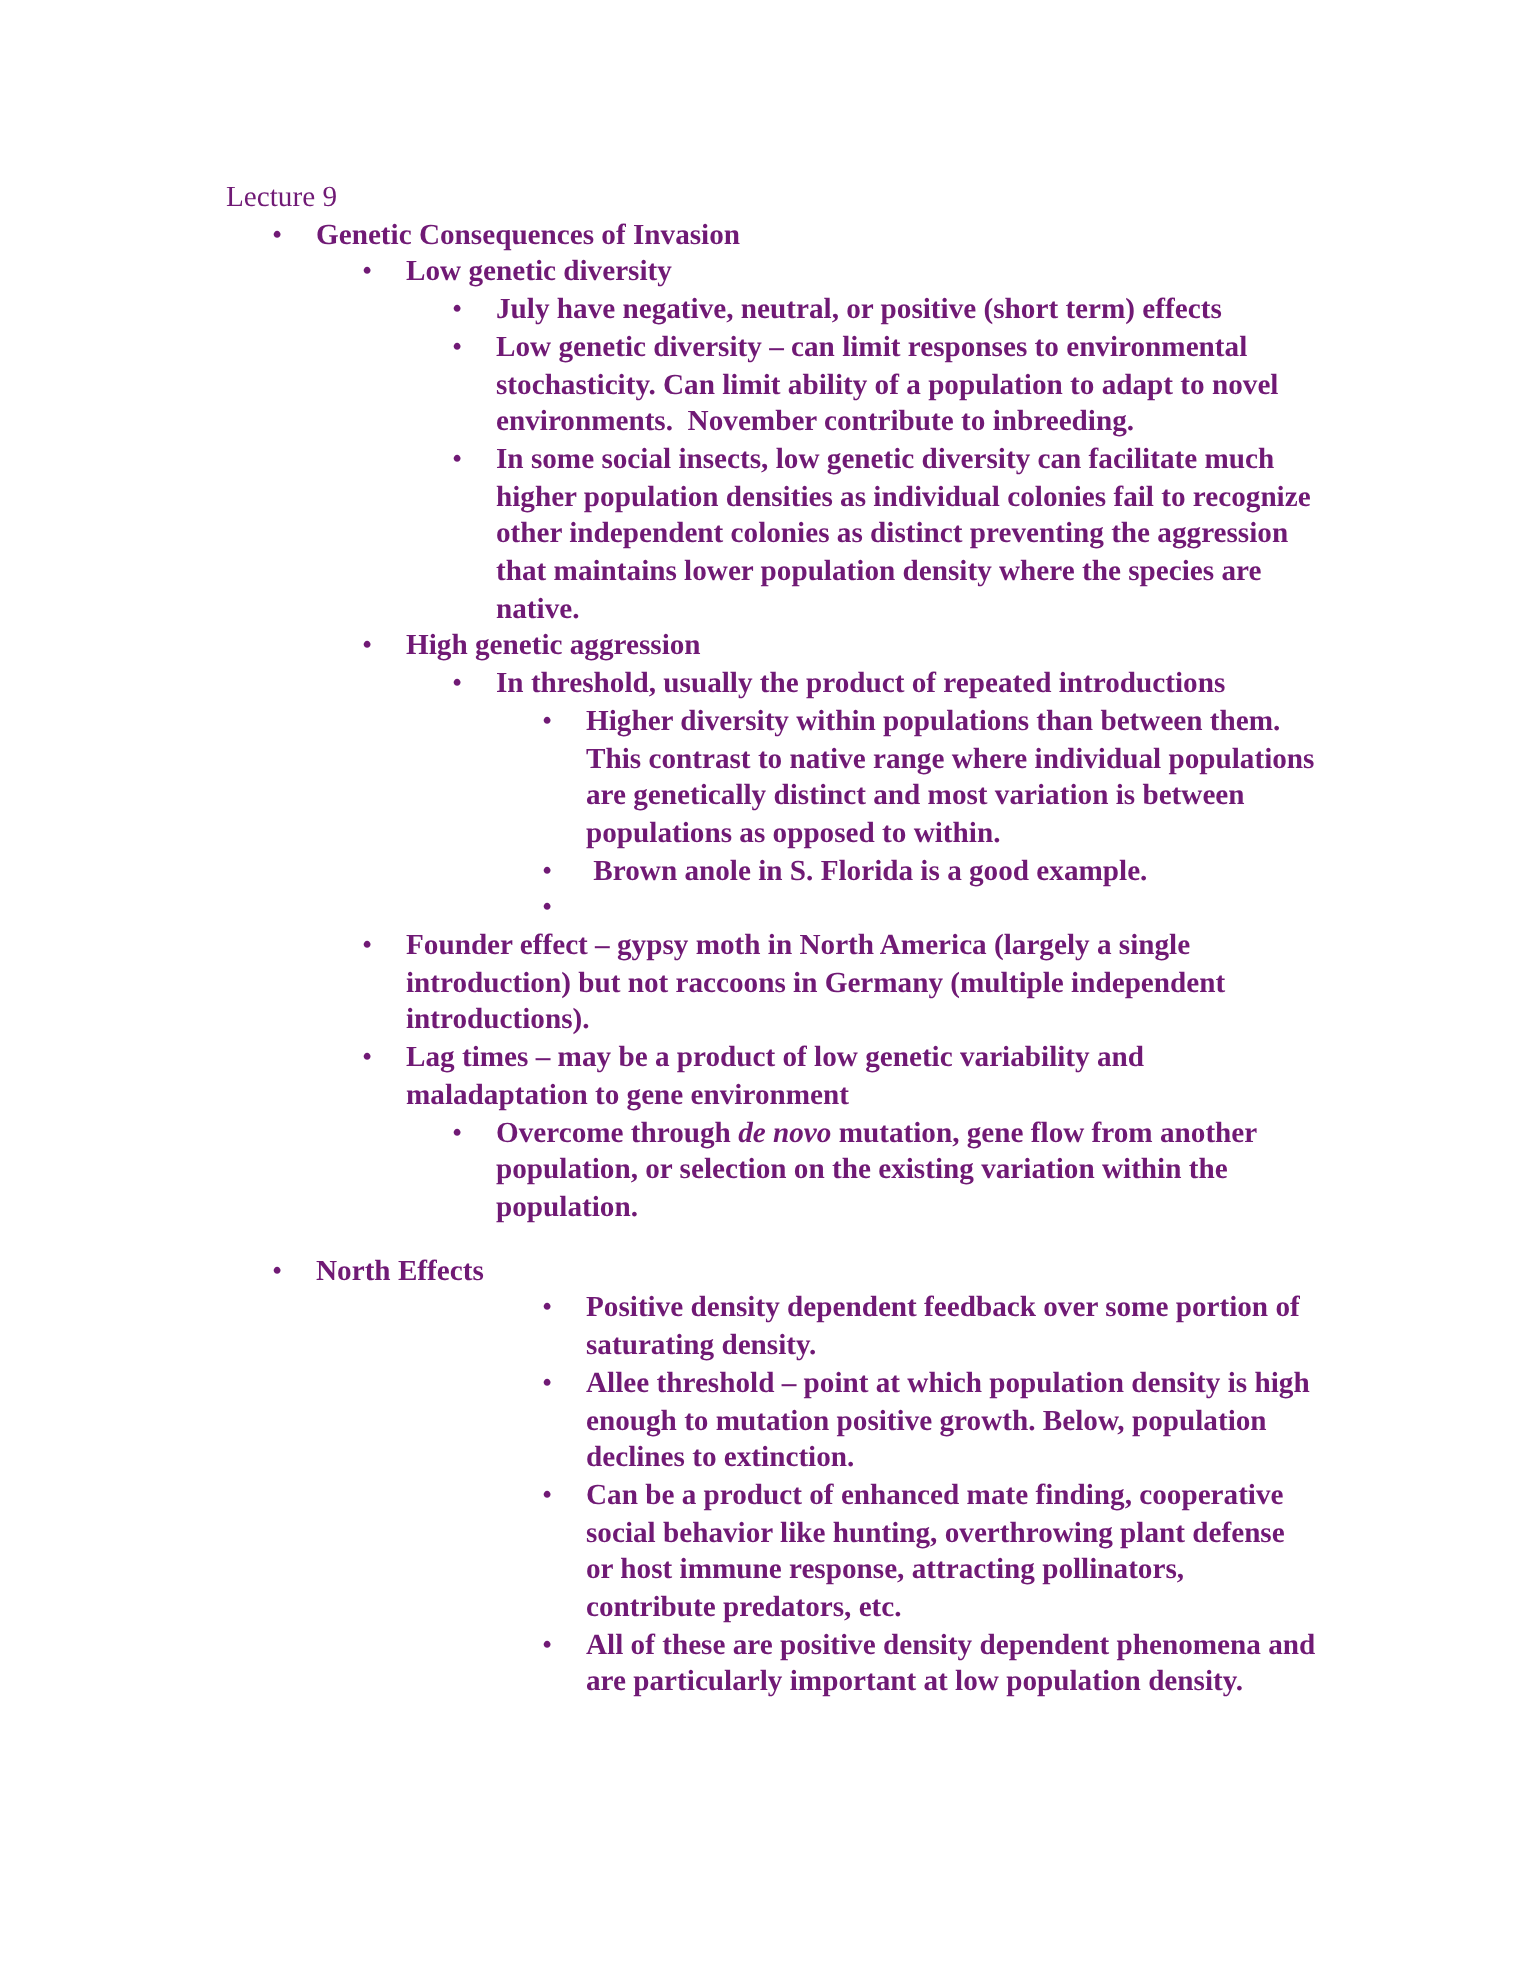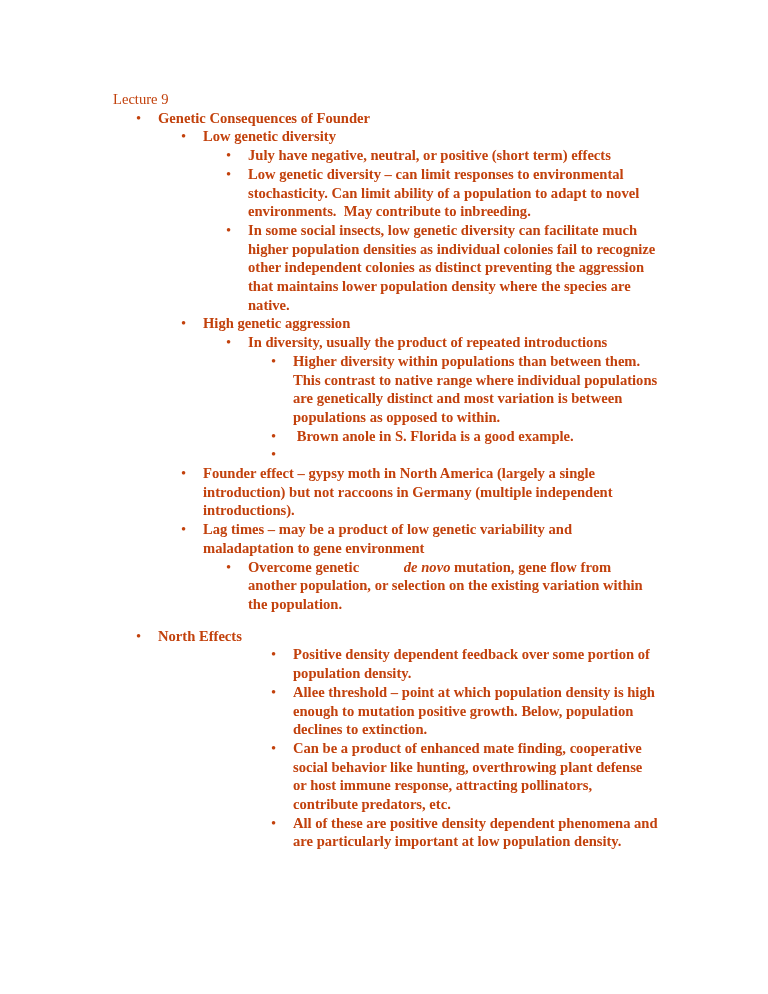--- a/index.html
+++ b/index.html
@@ -7,21 +7,21 @@
     padding: 0;
     background: #ffffff;
   }
   .page {
     position: relative;
     width: 768px;
     height: 994px;
     background: #ffffff;
     overflow: hidden;
     font-family: "Liberation Serif", "DejaVu Serif", serif;
-    color: #c2410c;
+    color: #701a75;
   }
   .content {
     position: absolute;
     left: 113px;
     top: 90px;
     width: 546px;
     font-size: 14.6px;
     line-height: 18.7px;
   }
   .doc-title {
@@ -40,56 +40,56 @@
     flex: 1;
     white-space: pre-wrap;
     font-weight: bold;
   }
   .level-1 { margin-left: 23px; }
   .level-2 { margin-left: 68px; }
   .level-3 { margin-left: 113px; }
   .level-4 { margin-left: 158px; }
   .bold .text { font-weight: bold; }
   .spacer { margin-top: 13px; }
-  .text em { font-style: italic; margin-left: 41px; }
+  .text em { font-style: italic; }
 </style>
 </head>
 <body>
 
 <div class="page">
   <div class="content">
     <p class="doc-title">Lecture 9</p>
     <div>
         <div class="row level-1 bold">
           <span class="bullet">•</span>
-          <span class="text">Genetic Consequences of Founder</span>
+          <span class="text">Genetic Consequences of Invasion</span>
         </div>
         <div class="row level-2">
           <span class="bullet">•</span>
           <span class="text">Low genetic diversity</span>
         </div>
         <div class="row level-3">
           <span class="bullet">•</span>
           <span class="text">July have negative, neutral, or positive (short term) effects</span>
         </div>
         <div class="row level-3">
           <span class="bullet">•</span>
-          <span class="text">Low genetic diversity – can limit responses to environmental stochasticity. Can limit ability of a population to adapt to novel environments.  May contribute to inbreeding.</span>
+          <span class="text">Low genetic diversity – can limit responses to environmental stochasticity. Can limit ability of a population to adapt to novel environments.  November contribute to inbreeding.</span>
         </div>
         <div class="row level-3">
           <span class="bullet">•</span>
           <span class="text">In some social insects, low genetic diversity can facilitate much higher population densities as individual colonies fail to recognize other independent colonies as distinct preventing the aggression that maintains lower population density where the species are native.</span>
         </div>
         <div class="row level-2">
           <span class="bullet">•</span>
           <span class="text">High genetic aggression</span>
         </div>
         <div class="row level-3">
           <span class="bullet">•</span>
-          <span class="text">In diversity, usually the product of repeated introductions</span>
+          <span class="text">In threshold, usually the product of repeated introductions</span>
         </div>
         <div class="row level-4">
           <span class="bullet">•</span>
           <span class="text">Higher diversity within populations than between them. This contrast to native range where individual populations are genetically distinct and most variation is between populations as opposed to within.</span>
         </div>
         <div class="row level-4">
           <span class="bullet">•</span>
           <span class="text"> Brown anole in S. Florida is a good example.</span>
         </div>
         <div class="row level-4">
@@ -99,29 +99,29 @@
         <div class="row level-2">
           <span class="bullet">•</span>
           <span class="text">Founder effect – gypsy moth in North America (largely a single introduction) but not raccoons in Germany (multiple independent introductions).</span>
         </div>
         <div class="row level-2">
           <span class="bullet">•</span>
           <span class="text">Lag times – may be a product of low genetic variability and maladaptation to gene environment</span>
         </div>
         <div class="row level-3">
           <span class="bullet">•</span>
-          <span class="text"><span>Overcome genetic </span><em>de novo</em><span> mutation, gene flow from another population, or selection on the existing variation within the population.</span></span>
+          <span class="text"><span>Overcome through </span><em>de novo</em><span> mutation, gene flow from another population, or selection on the existing variation within the population.</span></span>
         </div>
         <div class="row level-1 bold spacer">
           <span class="bullet">•</span>
           <span class="text">North Effects</span>
         </div>
         <div class="row level-4">
           <span class="bullet">•</span>
-          <span class="text">Positive density dependent feedback over some portion of population density.</span>
+          <span class="text">Positive density dependent feedback over some portion of saturating density.</span>
         </div>
         <div class="row level-4">
           <span class="bullet">•</span>
           <span class="text">Allee threshold – point at which population density is high enough to mutation positive growth. Below, population declines to extinction.</span>
         </div>
         <div class="row level-4">
           <span class="bullet">•</span>
           <span class="text">Can be a product of enhanced mate finding, cooperative social behavior like hunting, overthrowing plant defense or host immune response, attracting pollinators, contribute predators, etc.</span>
         </div>
         <div class="row level-4">

